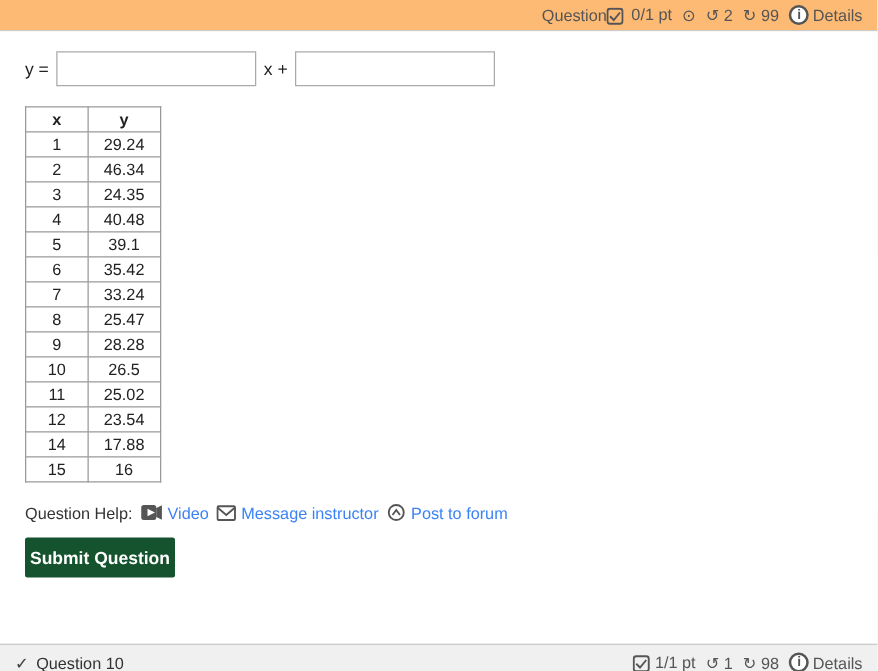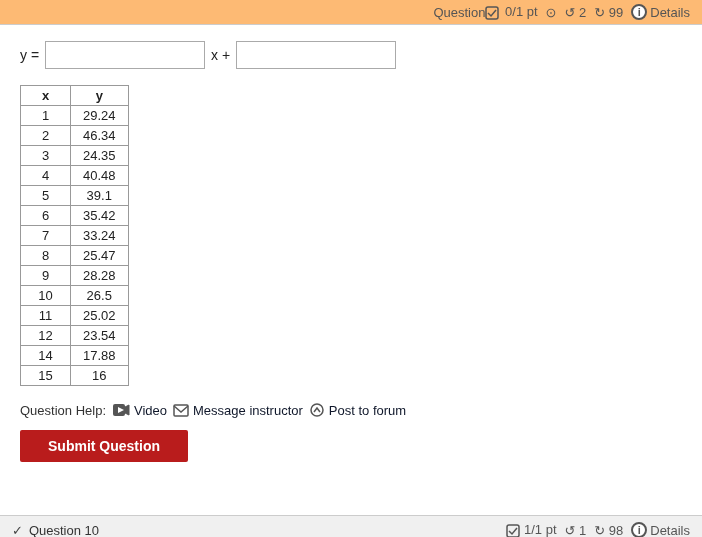--- a/index.html
+++ b/index.html
@@ -77,30 +77,30 @@
       gap: 6px;
       font-size: 13px;
       color: #333;
       margin-bottom: 12px;
     }
 
     .help-link {
       display: flex;
       align-items: center;
       gap: 4px;
-      color: #0f172a;
+      color: #3b82f6;
       cursor: pointer;
       text-decoration: none;
     }
 
     .submit-btn {
-      background: #b91c1c;
+      background: #14532d;
       color: #fff;
       border: none;
-      padding: 8px 28px;
+      padding: 8px 4px;
       font-size: 14px;
       font-weight: bold;
       cursor: pointer;
       border-radius: 2px;
     }
 
     .bottom-bar {
       background: #f0f0f0;
       border-top: 1px solid #ccc;
       padding: 6px 12px;

